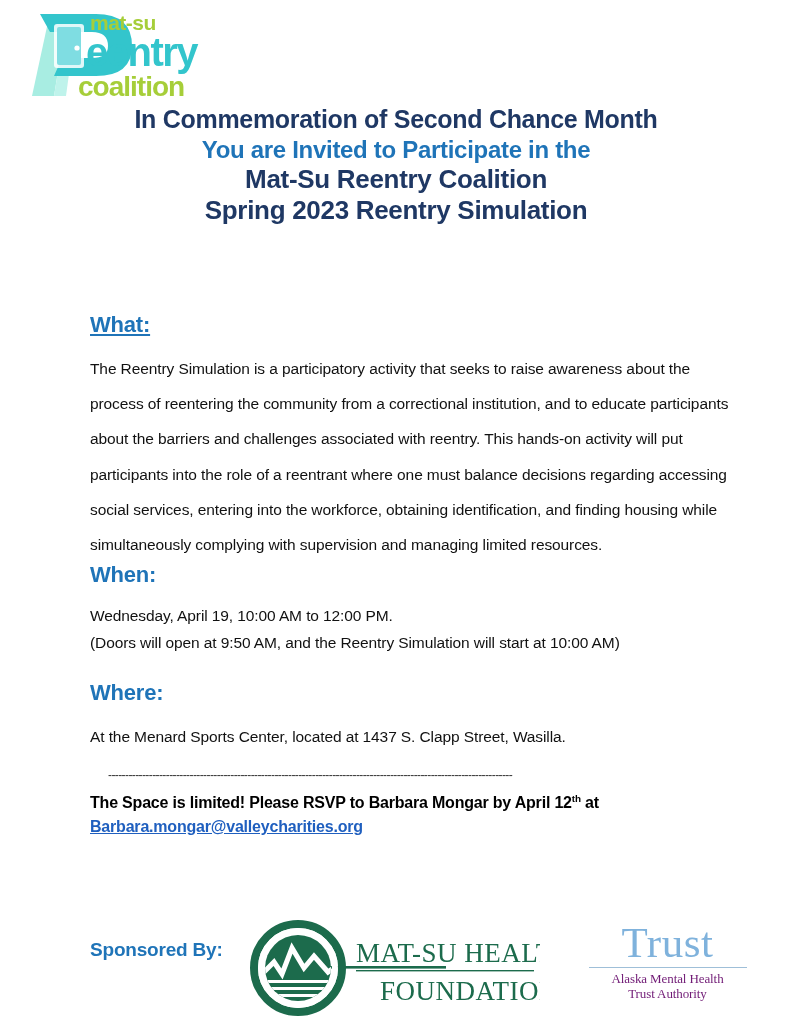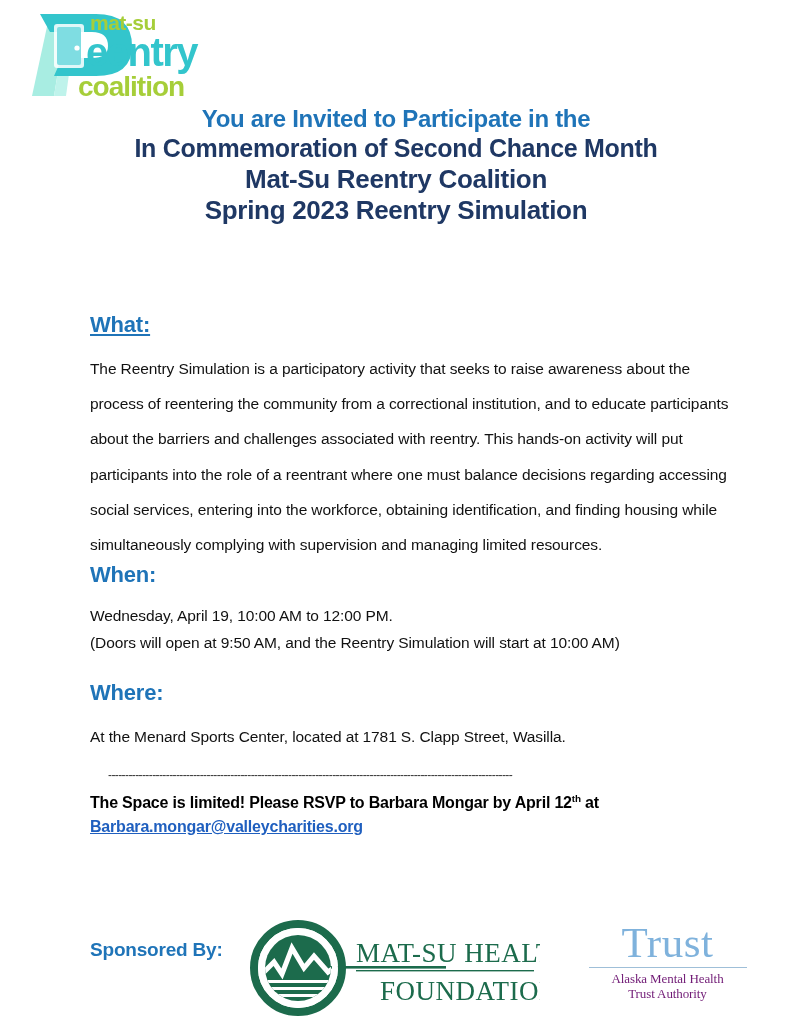--- a/index.html
+++ b/index.html
@@ -203,40 +203,40 @@
 
       <text x="80" y="26" font-family="Liberation Sans, sans-serif" font-size="21" font-weight="bold" fill="#A6CE39" letter-spacing="-0.5">mat-su</text>
 
       <text x="76" y="62" font-family="Liberation Sans, sans-serif" font-size="40" font-weight="bold" fill="#33C5CC" letter-spacing="-1.5">eentry</text>
 
       <text x="68" y="92" font-family="Liberation Sans, sans-serif" font-size="28" font-weight="bold" fill="#A6CE39" letter-spacing="-1">coalition</text>
     </svg>
   </div>
 
   <div class="title-block">
+    <div class="title-line t1">In Commemoration of Second Chance Month</div>
     <div class="title-line t2">You are Invited to Participate in the</div>
-    <div class="title-line t1">In Commemoration of Second Chance Month</div>
     <div class="title-line t3">Mat-Su Reentry Coalition</div>
     <div class="title-line t4">Spring 2023 Reentry Simulation</div>
   </div>
 
   <div class="content">
 
     <div class="section-heading" id="what-heading">What:</div>
     <p class="body-text" id="what-paragraph">The Reentry Simulation is a participatory activity that seeks to raise awareness about the process of reentering the community from a correctional institution, and to educate participants about the barriers and challenges associated with reentry. This hands-on activity will put participants into the role of a reentrant where one must balance decisions regarding accessing social services, entering into the workforce, obtaining identification, and finding housing while simultaneously complying with supervision and managing limited resources.</p>
 
     <div class="section-heading" id="when-heading">When:</div>
     <div id="when-block">
       <p class="tight-text">Wednesday, April 19, 10:00 AM to 12:00 PM.</p>
       <p class="tight-text">(Doors will open at 9:50 AM, and the Reentry Simulation will start at 10:00 AM)</p>
     </div>
 
     <div class="section-heading" id="where-heading">Where:</div>
     <div id="where-block">
-      <p class="tight-text">At the Menard Sports Center, located at 1781 S. Clapp Street, Wasilla.</p>
+      <p class="tight-text">At the Menard Sports Center, located at 1437 S. Clapp Street, Wasilla.</p>
     </div>
 
     <div class="divider">-----------------------------------------------------------------------------------------------------------------------</div>
 
     <div class="rsvp">
       <span>The Space is limited! Please RSVP to Barbara Mongar by April 12</span><sup>th</sup><span> at</span>
     </div>
     <div><a class="email-link" href="#">Barbara.mongar@valleycharities.org</a></div>
   </div>
 

